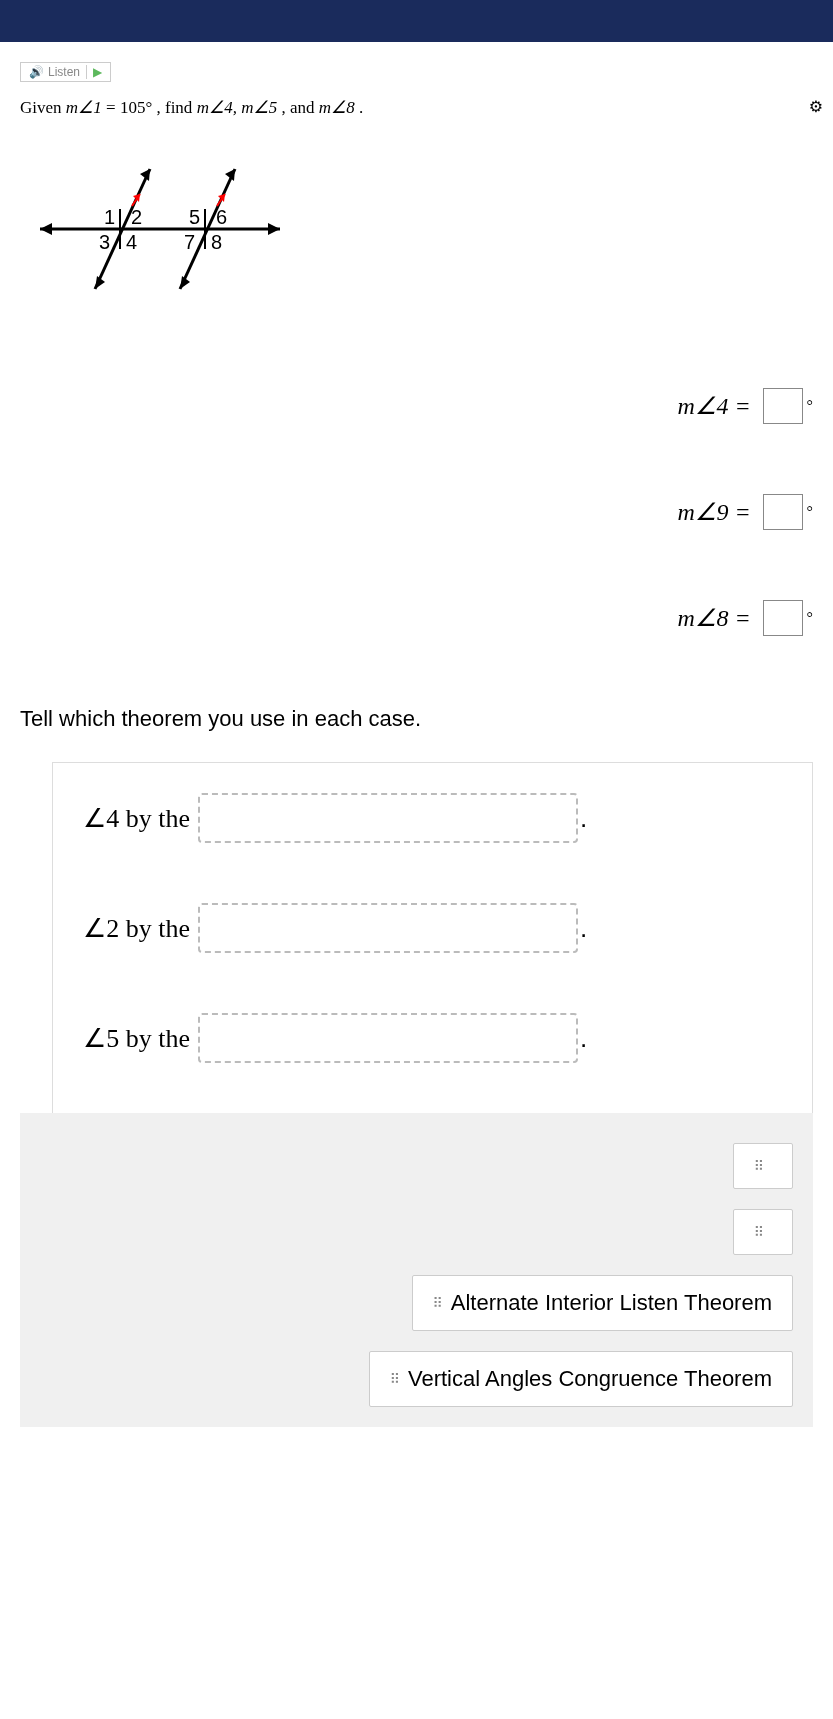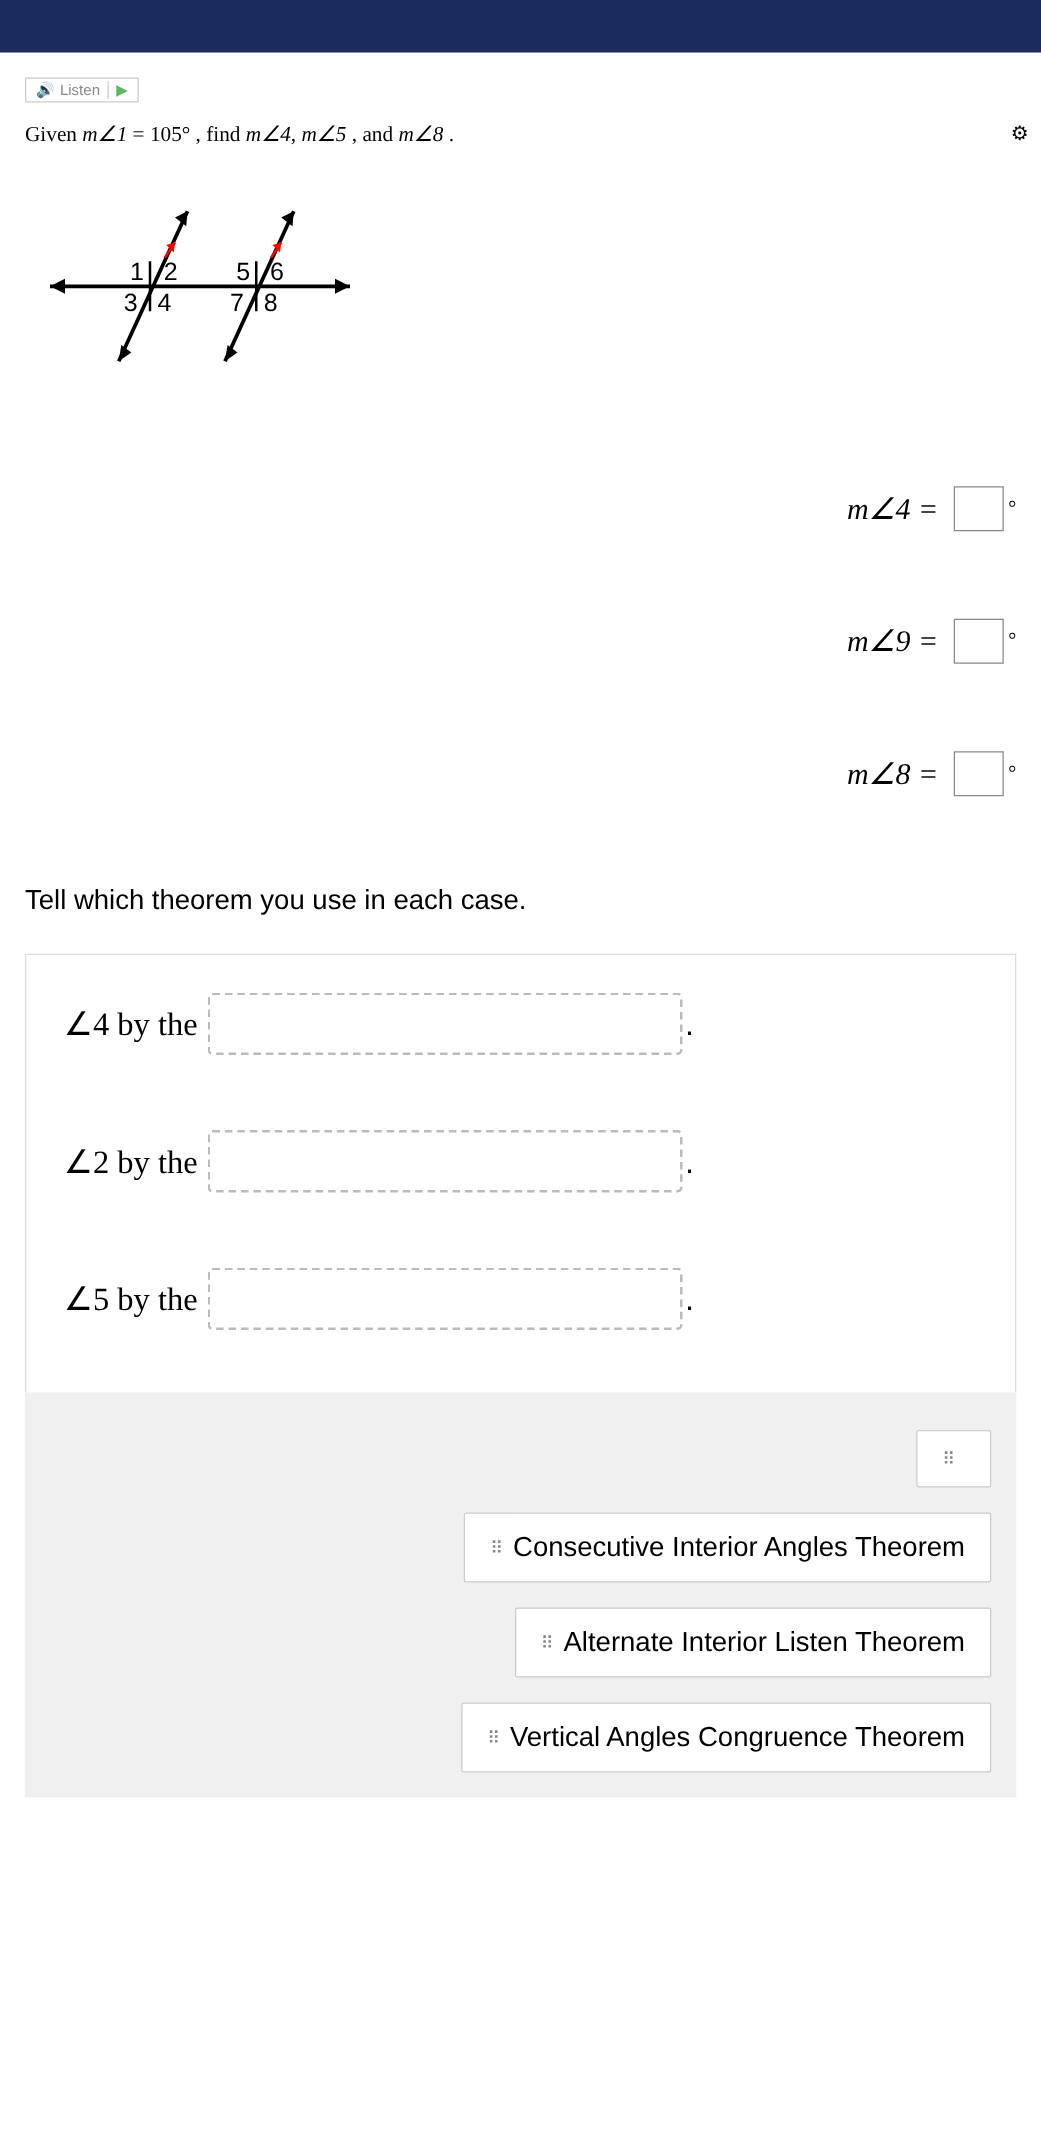--- a/index.html
+++ b/index.html
@@ -79,20 +79,21 @@
     .theorem-prompt {
       font-size: 22px;
       font-family: Arial, sans-serif;
       margin-bottom: 30px;
       margin-top: 30px;
     }
     .theorem-section {
       border: 1px solid #ddd;
       border-bottom: none;
       padding: 30px 30px 30px 30px;
+      margin-left: 32px;
     }
     .theorem-row {
       display: flex;
       align-items: center;
       margin-bottom: 60px;
       font-size: 26px;
       font-family: Arial, sans-serif;
     }
     .theorem-row .angle-sym {
       font-family: 'Times New Roman', serif;
@@ -230,21 +231,20 @@
 
   <div class="options-area">
     <div class="options-row">
       <div class="option-chip">
         <span class="drag-handle">⠿</span>
       </div>
     </div>
     <div class="options-row">
       <div class="option-chip">
         <span class="drag-handle">⠿</span>
-        <span>Consecutive Interior Angles Theorem</span>
       </div>
     </div>
     <div class="options-row">
       <div class="option-chip">
         <span class="drag-handle">⠿</span>
         <span>Alternate Interior Listen Theorem</span>
       </div>
     </div>
     <div class="options-row">
       <div class="option-chip">

